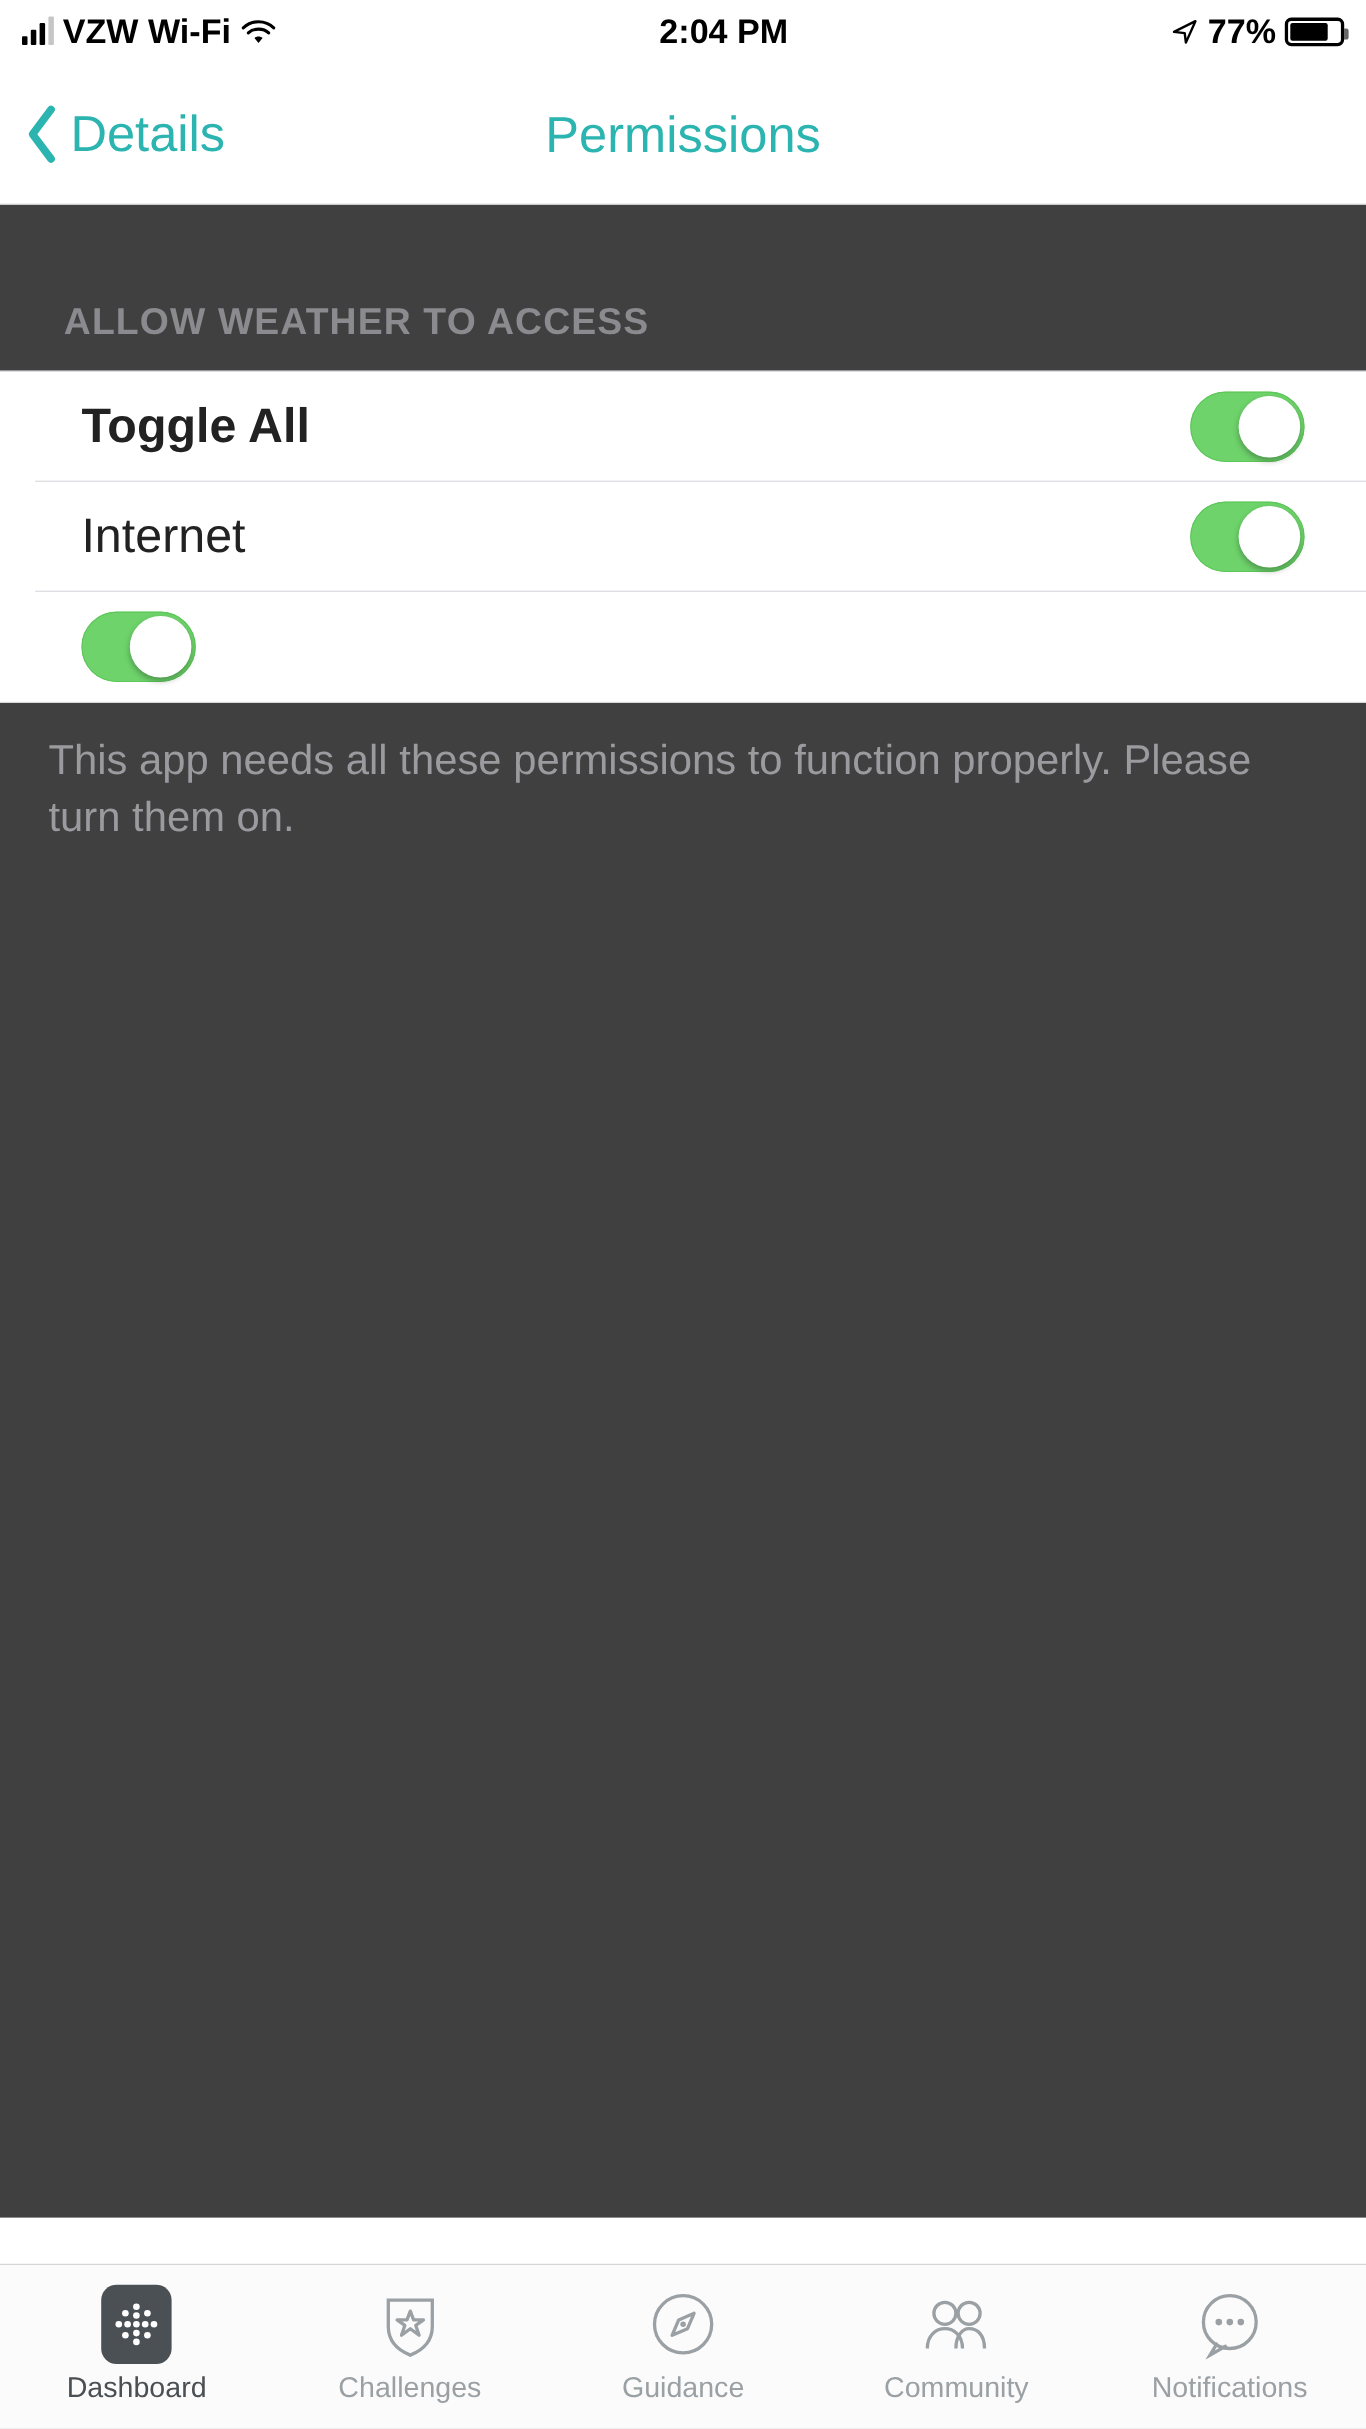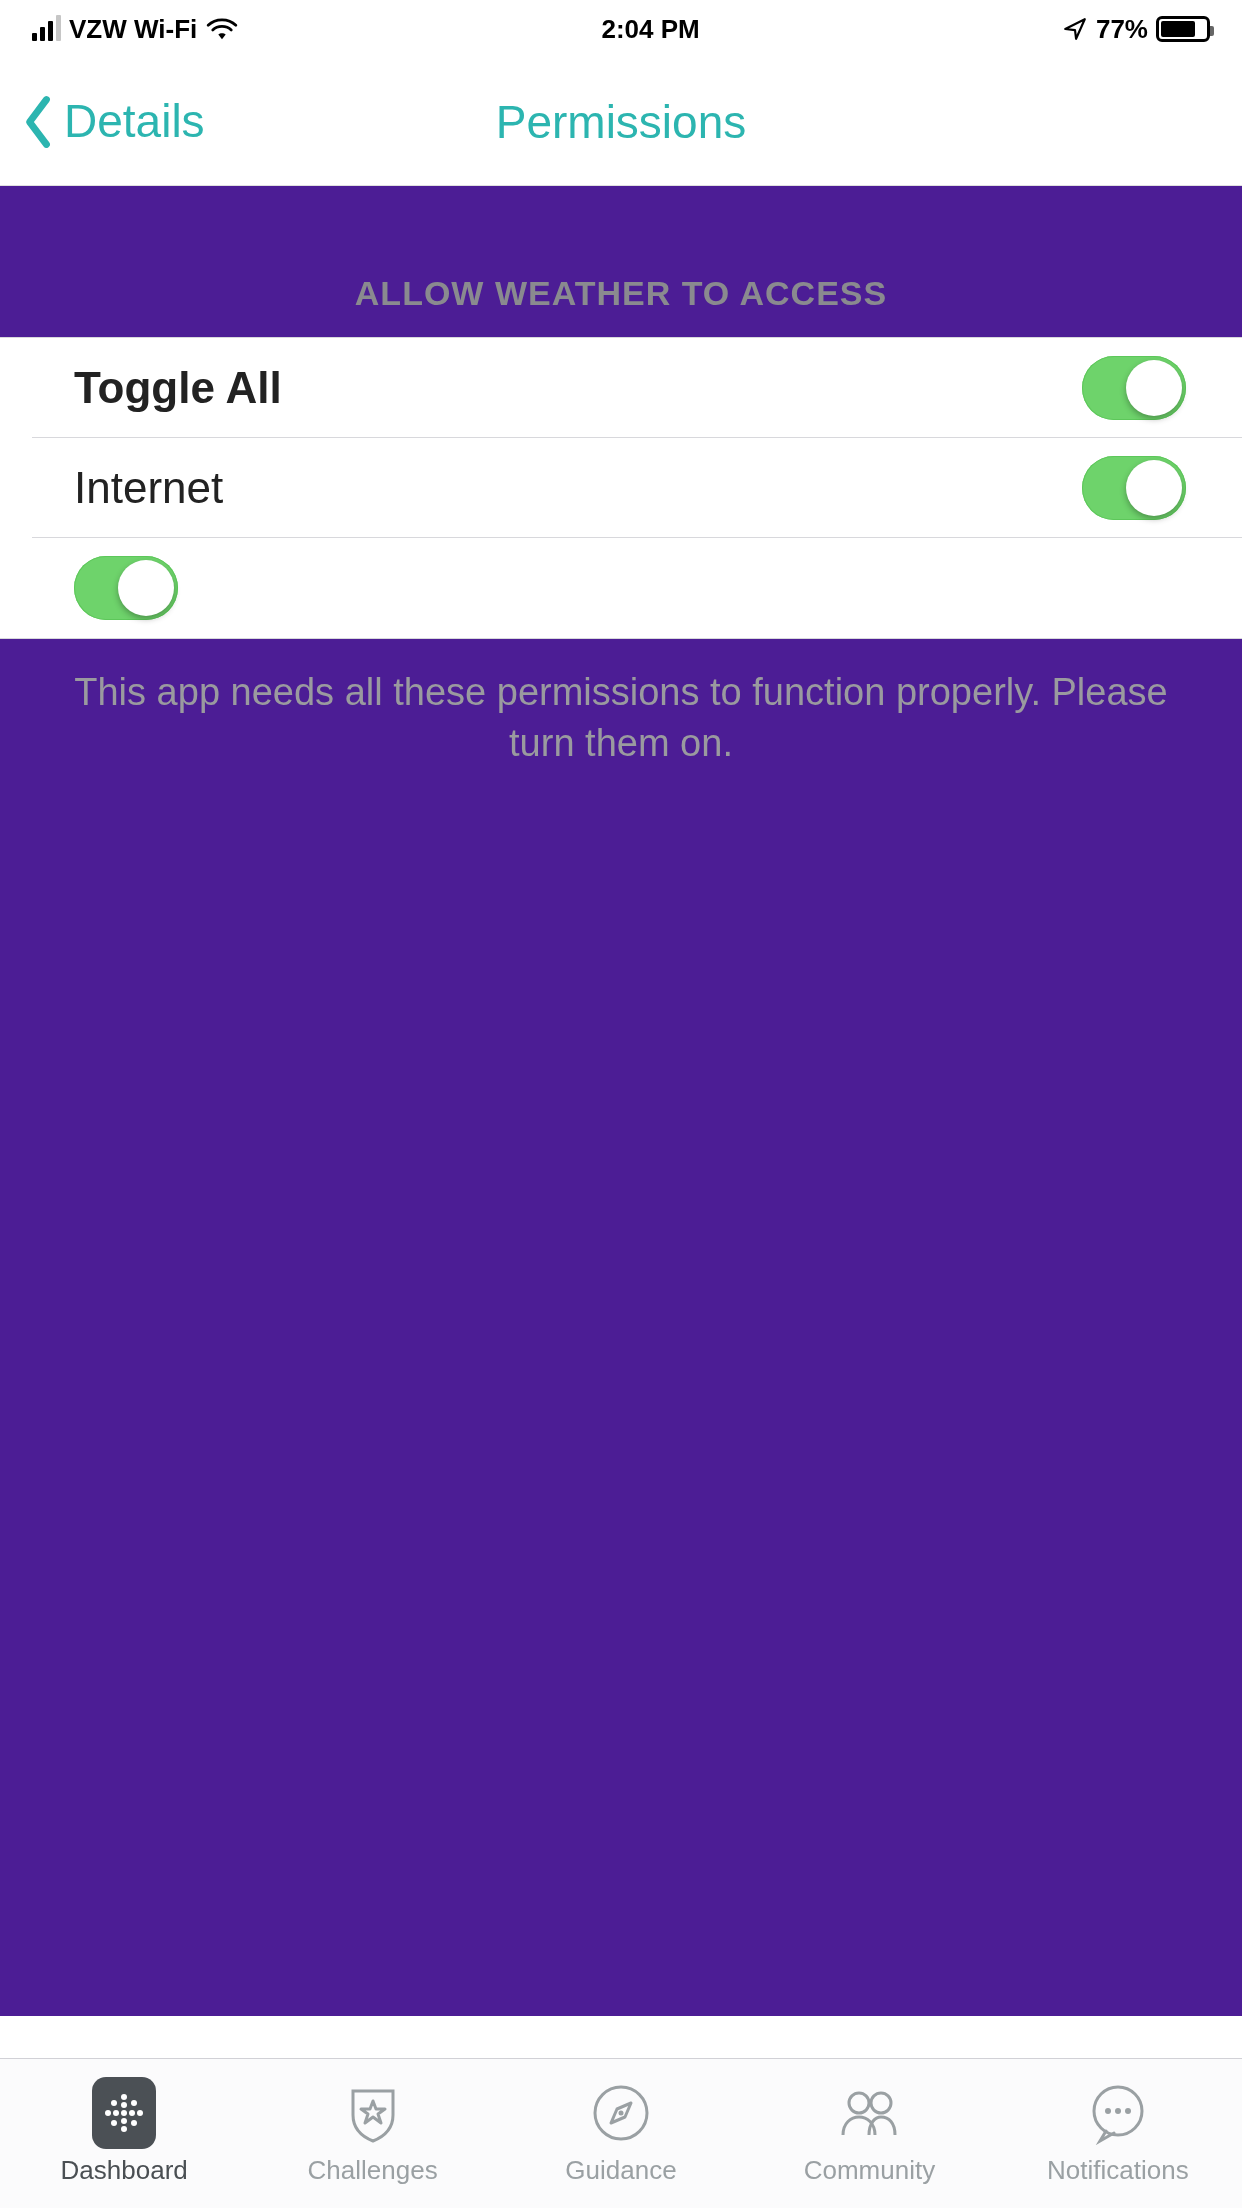--- a/index.html
+++ b/index.html
@@ -12,22 +12,22 @@
     flex-direction: column;
     overflow: hidden;
   }
 
   
   .status-bar {
     height: 58px;
     display: flex;
     align-items: center;
     justify-content: space-between;
-    padding: 0 32px;
-    font-size: 26px;
+    padding: 0 20px;
+    font-size: 31px;
     font-weight: 600;
     color: #000;
   }
   .status-left { display:flex; align-items:center; gap:8px; }
   .status-right { display:flex; align-items:center; gap:8px; }
   .signal-bars {
     display: inline-flex;
     align-items: flex-end;
     gap: 3px;
     height: 24px;
@@ -94,23 +94,22 @@
     left: 50%;
     transform: translateX(-50%);
     color: #2cb5b0;
     font-size: 46px;
     font-weight: 500;
   }
 
   
   .content {
     flex: 1;
-    background: #4c1d95;
+    background: #404040;
     overflow-y: auto;
-    text-align: center;
   }
   .section-header {
     padding: 88px 58px 24px 58px;
     color: #8a8a8f;
     font-size: 34px;
     font-weight: 600;
     letter-spacing: 1px;
   }
   .list {
     background: #fff;

